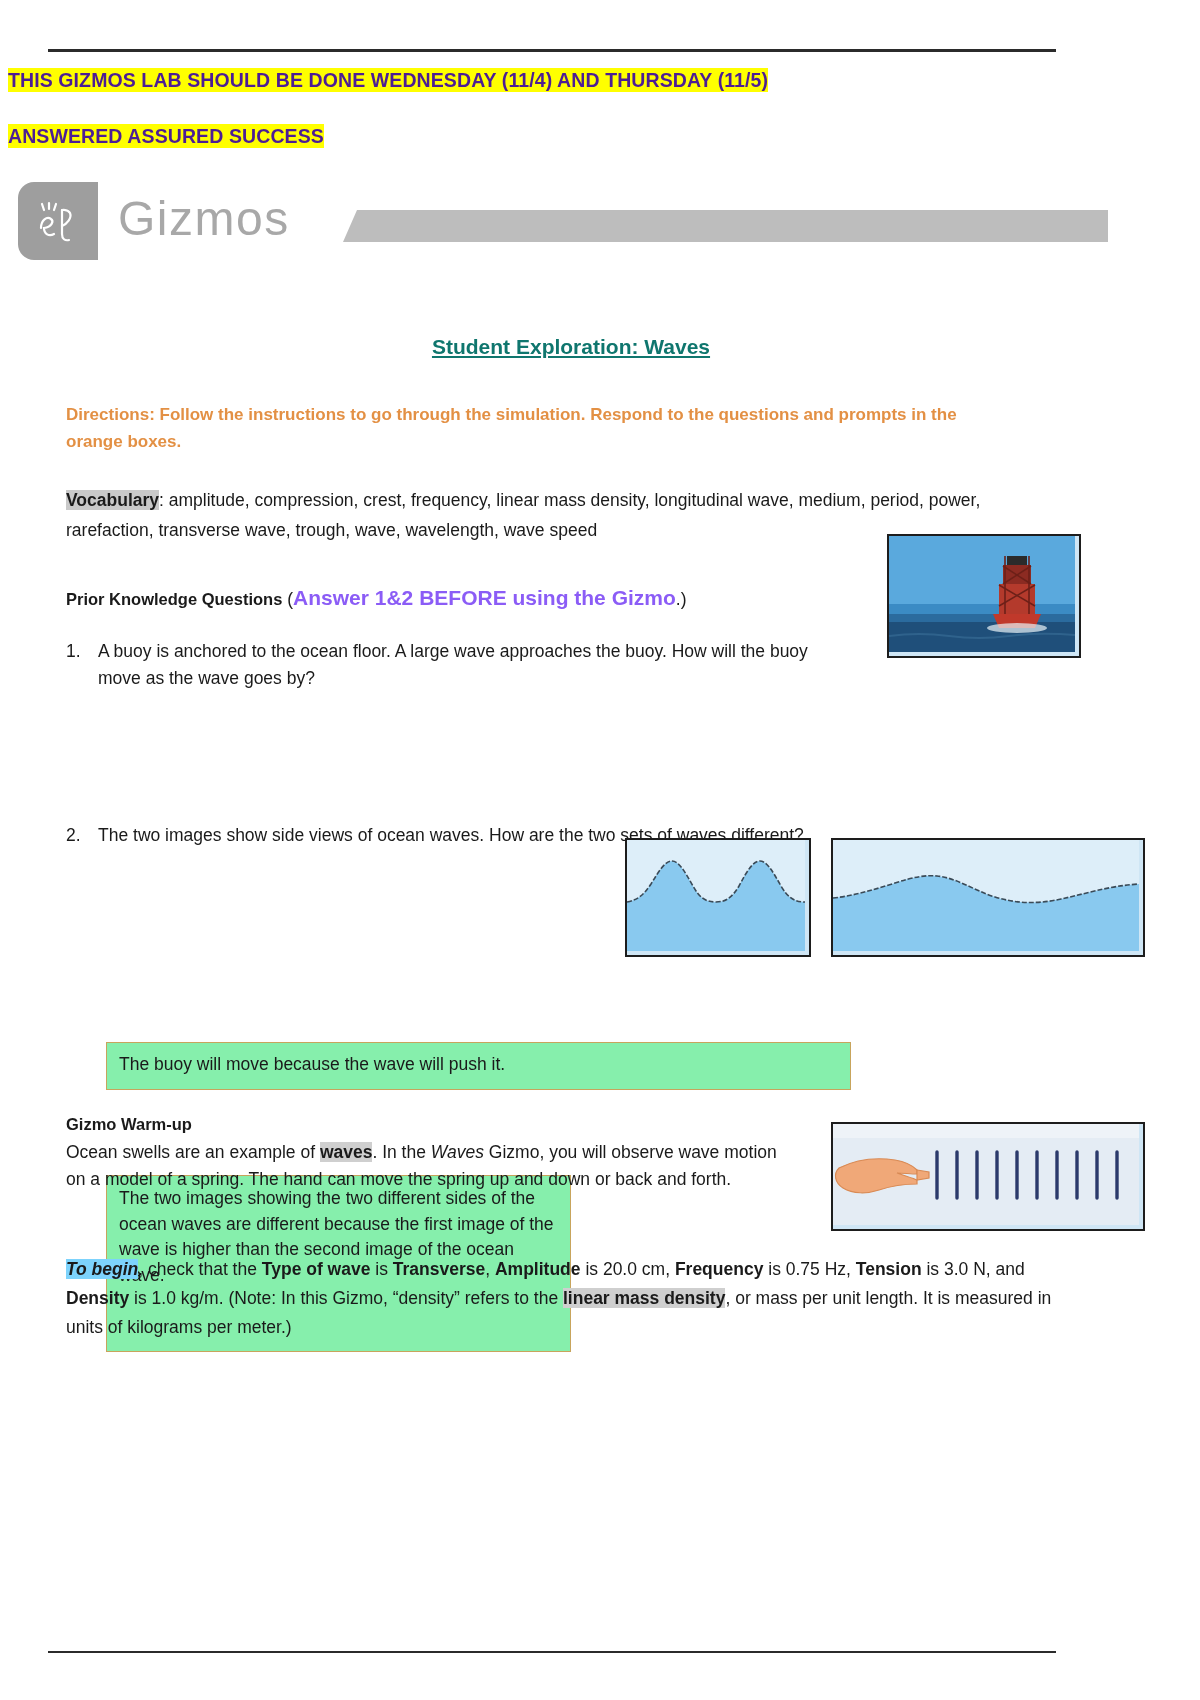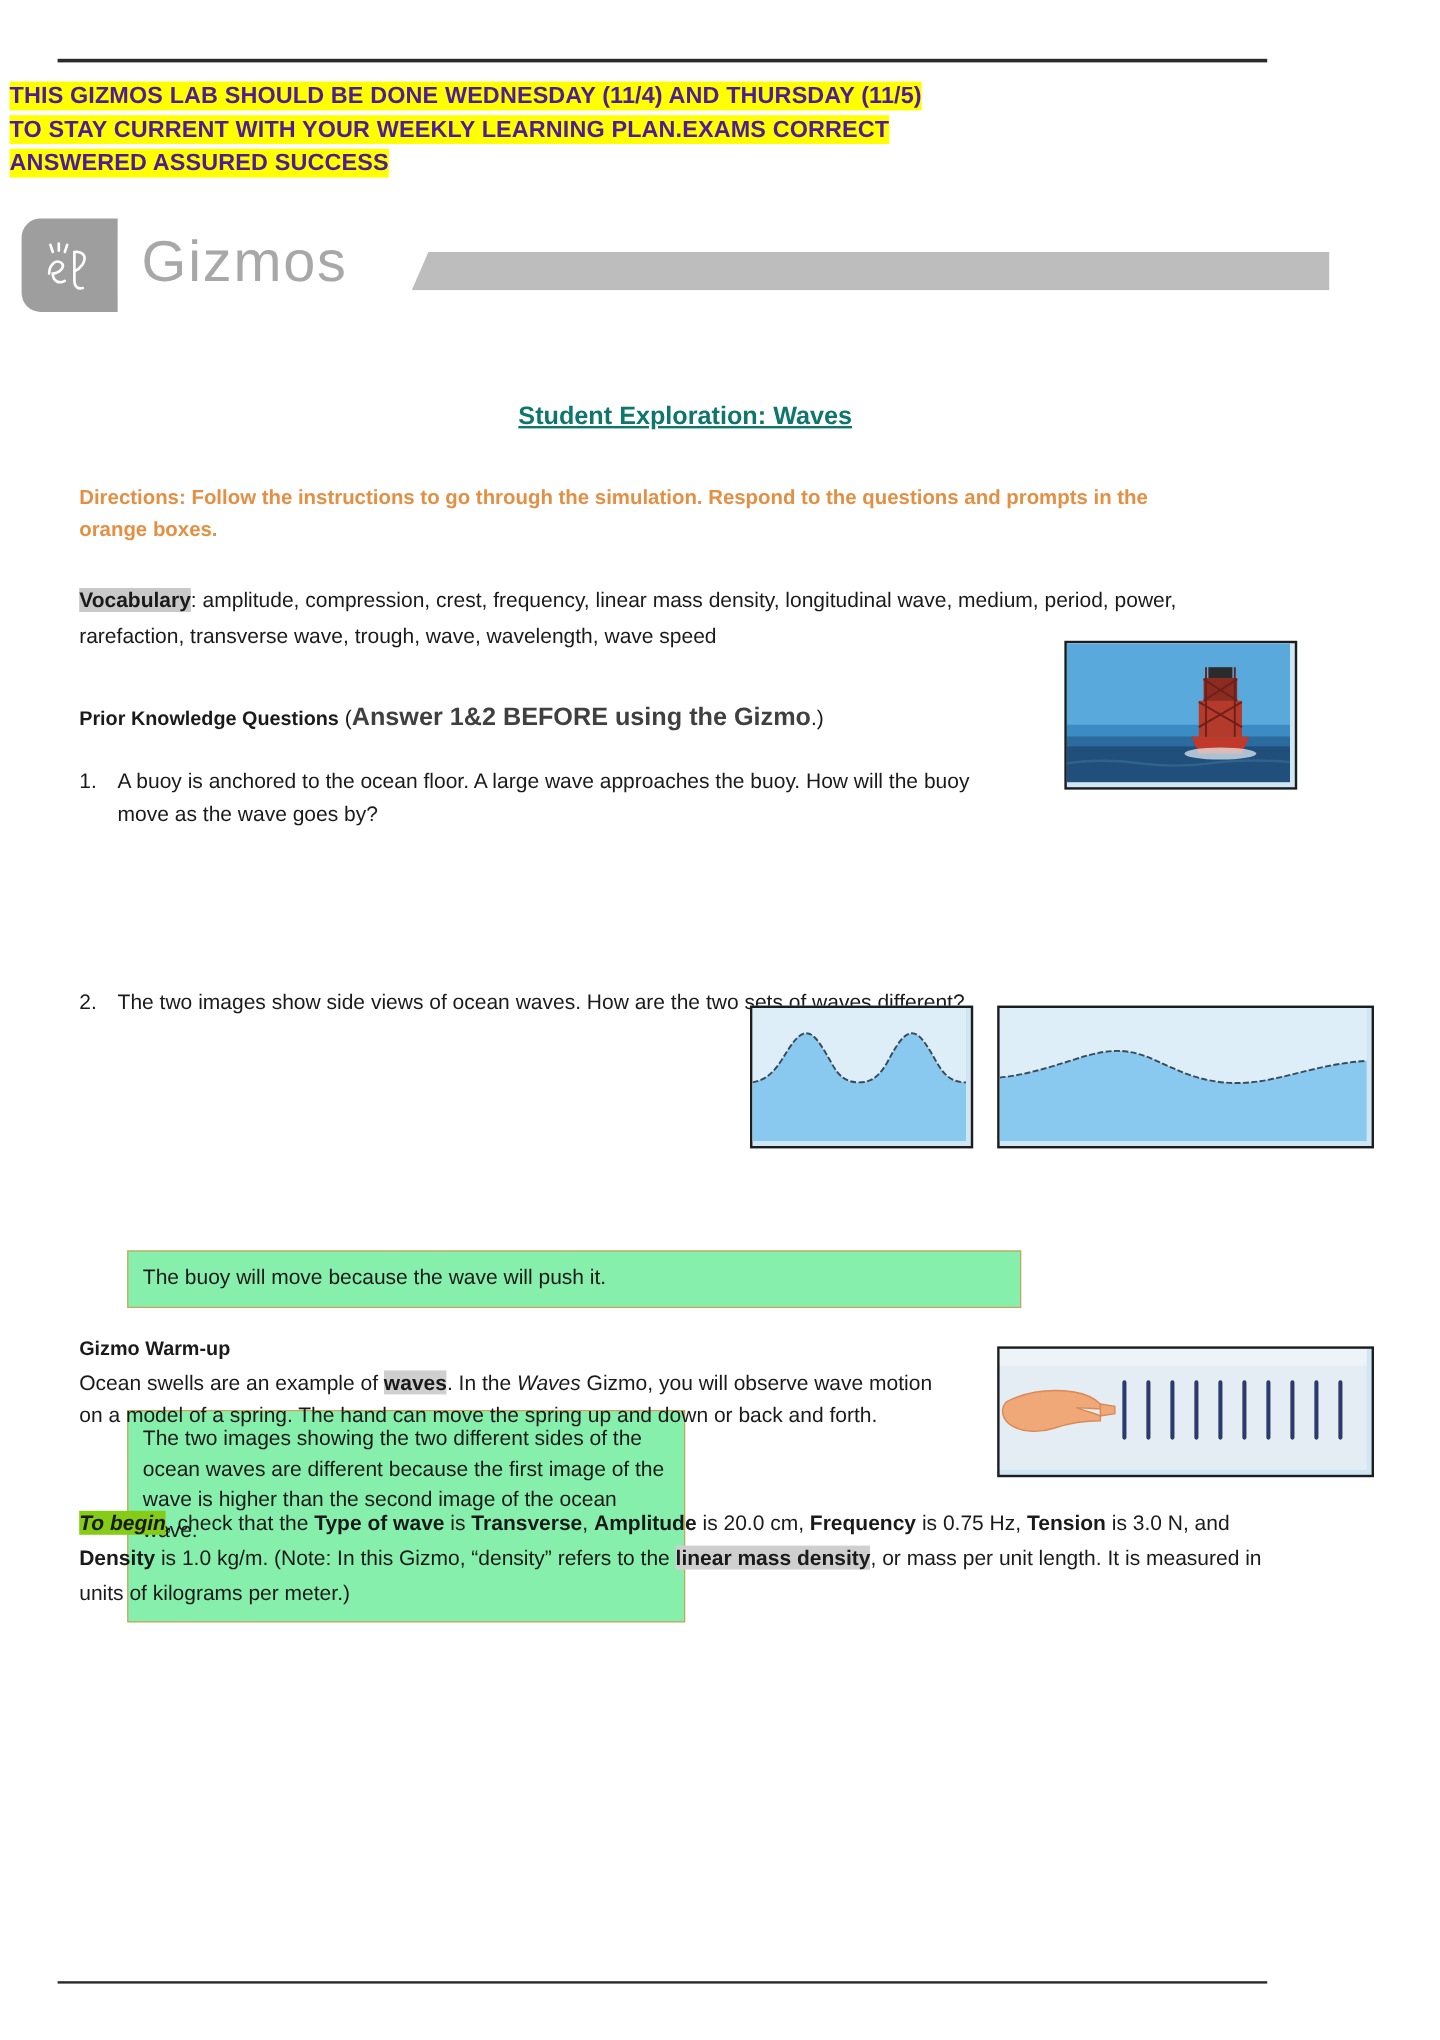--- a/index.html
+++ b/index.html
@@ -101,21 +101,21 @@
   }
   .grayhl{background:#c9c9c9;}
   .grayhl2{background:#cfcfcf;}
   b.vb{font-weight:bold;}
   .pkq{
     margin-top:34px;
     margin-bottom:8px;
     font-size:17.5px;
   }
   .pkq .lbl{font-weight:bold;font-size:16.5px;}
-  .pkq .red{color:#404040;font-weight:bold;font-size:21px;}
+  .pkq .red{color:#8b5cf6;font-weight:bold;font-size:21px;}
   .qrow{
     position:relative;
     display:flex;
     margin-top:22px;
   }
   .qnum{
     width:32px;
     flex:0 0 32px;
     font-size:17.5px;
     line-height:27px;
@@ -164,21 +164,21 @@
     margin:0;
     font-size:17.5px;
     line-height:27px;
   }
   .tobegin{
     position:absolute; left:0; top:925px; width:1010px;
     font-size:17.5px;
     line-height:29px;
   }
   .yellowhl{
-    background:#84cc16;
+    background:#7dd3fc;
     font-style:italic;
     font-weight:bold;
     text-align:right;
   }
   
   .bottom-rule{
     position:absolute;
     left:48px; top:1651px;
     width:1008px; height:2px;
     background:#2b2b2b;
@@ -186,21 +186,21 @@
 </style>
 </head>
 <body>
 
 <div class="page">
 
   <div class="top-rule"></div>
 
   <div class="banner">
     <span class="hl">THIS GIZMOS LAB SHOULD BE DONE WEDNESDAY (11/4) AND THURSDAY (11/5)</span><br>
-    <span class="hl">TO STAY CURRENT WITH YOUR WEEKLY LEARNING PLAN.EXAMS CORRECT</span><br>
+    <br>
     <span class="hl">ANSWERED ASSURED SUCCESS</span>
   </div>
 
   <div class="giz-header">
     <div class="giz-logo">
       <svg width="46" height="50" viewBox="0 0 46 50">
         <g fill="none" stroke="#ffffff" stroke-width="2.2" stroke-linecap="round">
           <path d="M9 14 L7 8"></path>
           <path d="M14 13 L14 7"></path>
           <path d="M19 14 L21 8"></path>

